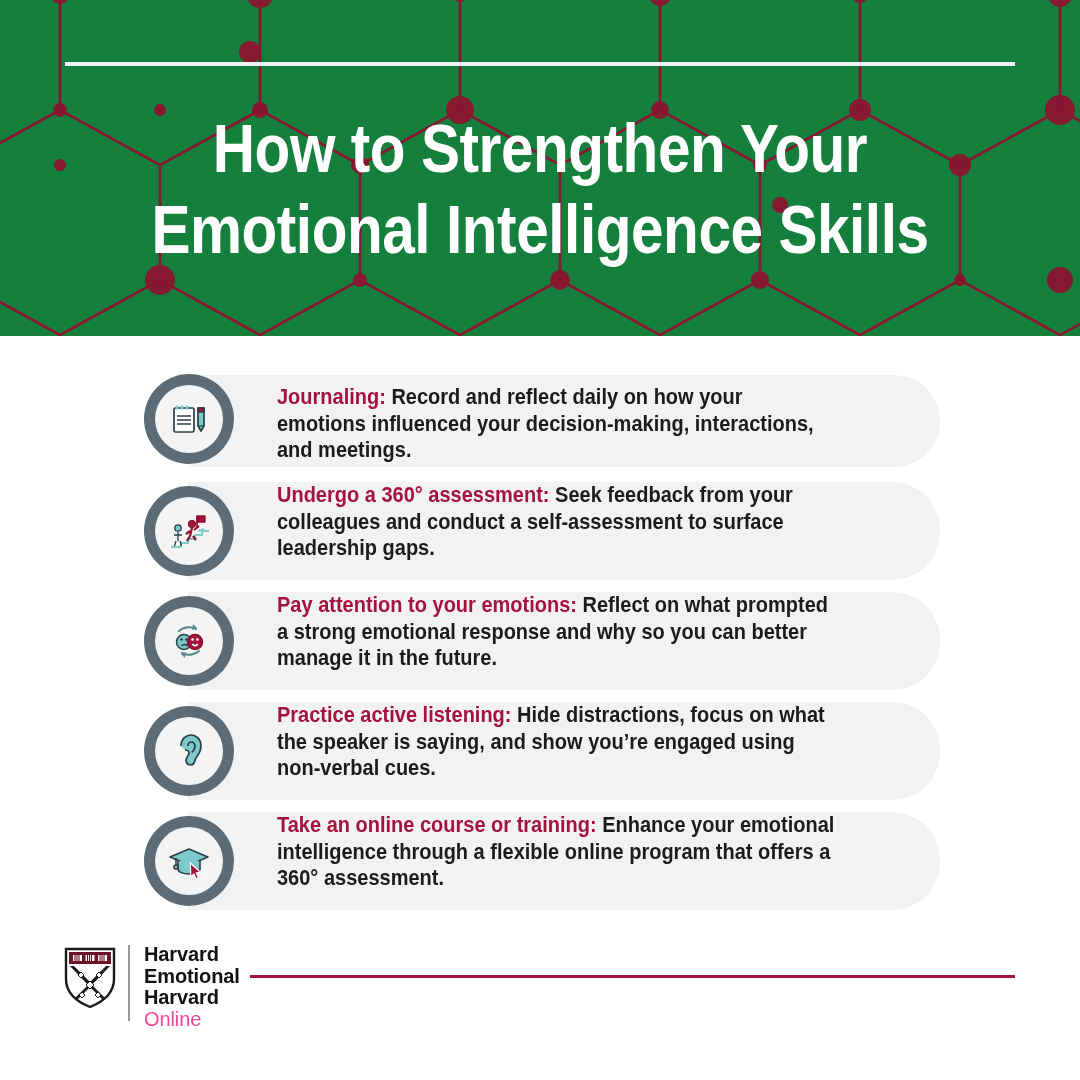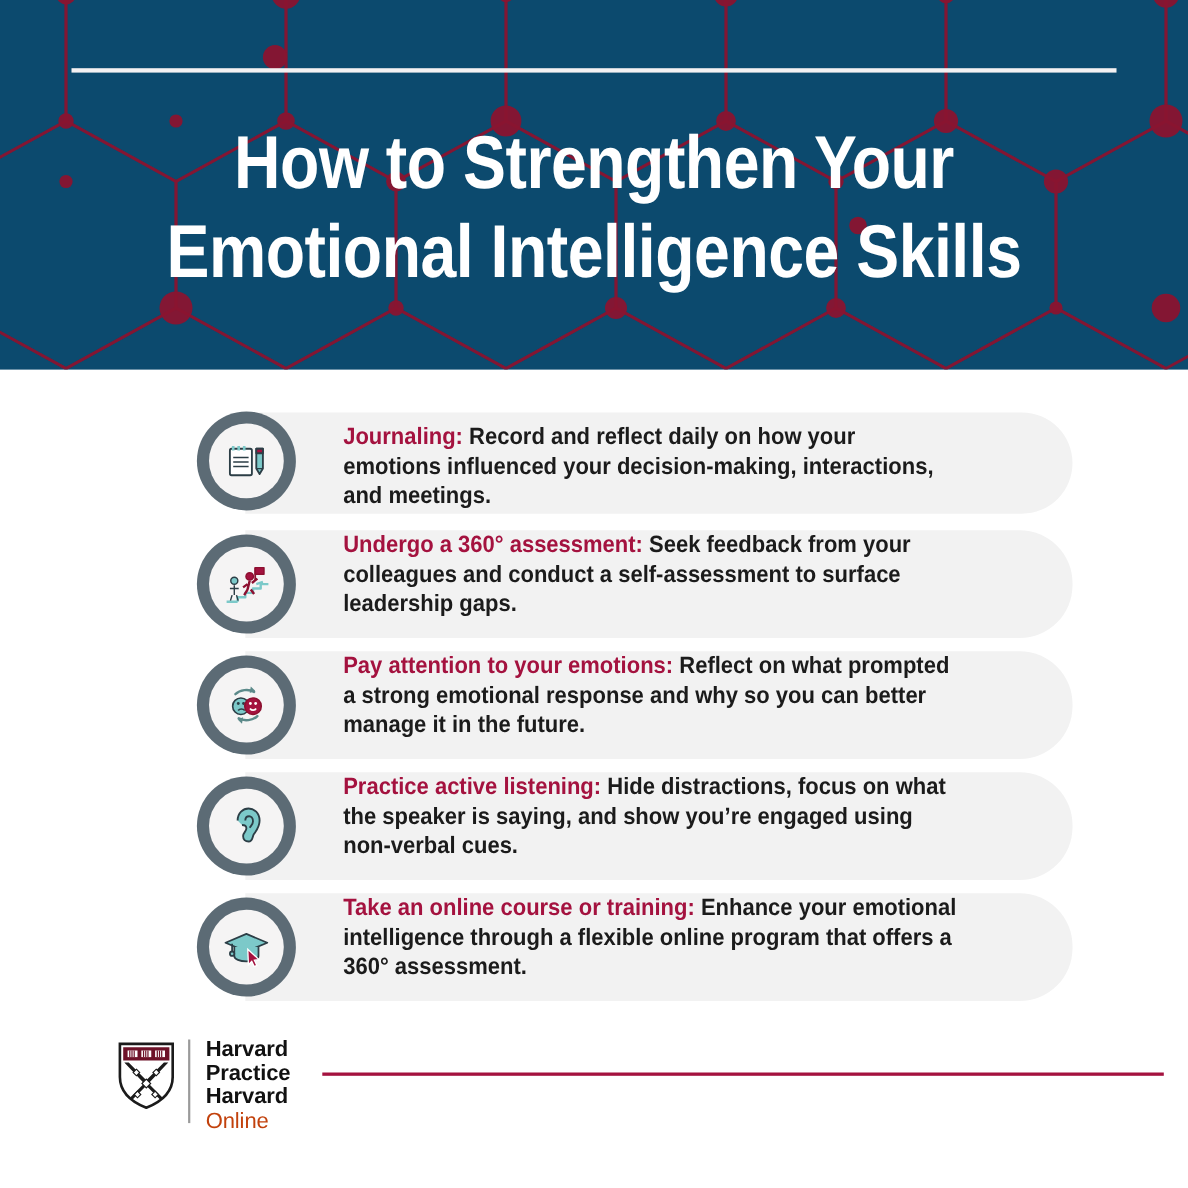--- a/index.html
+++ b/index.html
@@ -7,21 +7,21 @@
   body {
     background:#ffffff;
     font-family:"Liberation Sans", sans-serif;
     overflow:hidden;
     position:relative;
   }
 
   
   .header {
     position:absolute; left:0; top:0; width:1080px; height:336px;
-    background:#0c4a6e;
+    background:#15803d;
     overflow:hidden;
   }
   .header-pattern { position:absolute; left:0; top:0; width:1080px; height:336px; }
   .header-rule {
     position:absolute; left:65px; top:62px; width:950px; height:4px;
     background:#f4f1f2;
   }
   .title-block {
     position:absolute; left:0; top:108px; width:1080px;
     text-align:center;
@@ -32,21 +32,21 @@
     font-weight:bold;
     font-size:68px;
     line-height:81px;
     letter-spacing:-0.5px;
     transform:scaleX(0.86);
     transform-origin:center;
     white-space:nowrap;
   }
 
   
-  .rows { position:absolute; left:0; top:336px; width:1080px;padding-left:35px; }
+  .rows { position:absolute; left:0; top:336px; width:1080px; }
   .row {
     position:relative;
     height:110px;
   }
   .pill {
     position:absolute;
     left:188px;
     width:752px;
     background:#f2f2f2;
     border-radius:0 48px 48px 0;
@@ -77,36 +77,36 @@
     font-weight:bold;
     font-size:21.5px;
     line-height:26.5px;
     color:#1b1b1b;
     transform:scaleX(0.93);
     transform-origin:left center;
   }
   .row-text .lead { color:#a4123f; }
 
   
-  .footer { position:absolute; left:0; top:930px; width:876px; height:150px;margin-left:43px; }
+  .footer { position:absolute; left:0; top:930px; width:876px; height:150px; }
   .logo { position:absolute; left:64px; top:14px; display:flex; align-items:flex-start; }
   .shield { width:52px; height:62px; margin-top:3px; }
   .logo-divider {
     width:2px; height:76px; background:#9a9a9a;
     margin-left:12px; margin-right:14px; margin-top:1px;
   }
   .logo-words {
     font-family:"Liberation Sans", sans-serif;
     font-weight:bold;
     font-size:20px;
     line-height:21.5px;
     color:#111111;
     letter-spacing:-0.1px;
   }
-  .logo-words .online { color:#c2410c; font-weight:normal; }
+  .logo-words .online { color:#ec4899; font-weight:normal; }
   .footer-rule {
     position:absolute; left:250px; top:45px; width:765px; height:3px;
     background:#a4123f;
   }
 </style>
 </head>
 <body>
 
 <div class="header">
 
@@ -308,19 +308,19 @@
       <path d="M10 52 L26 36 L42 52 L38 52 L26 40 L14 52 Z" fill="#1b1b1b"></path>
       <path d="M26 34 l4 4 -4 4 -4 -4 z" fill="#ffffff" stroke="#1b1b1b" stroke-width="1"></path>
       <path d="M17 25 l3 3 -3 3 -3 -3 z" fill="#ffffff" stroke="#1b1b1b" stroke-width="1"></path>
       <path d="M35 25 l3 3 -3 3 -3 -3 z" fill="#ffffff" stroke="#1b1b1b" stroke-width="1"></path>
       <path d="M18 45 l3 3 -3 3 -3 -3 z" fill="#ffffff" stroke="#1b1b1b" stroke-width="1"></path>
       <path d="M34 45 l3 3 -3 3 -3 -3 z" fill="#ffffff" stroke="#1b1b1b" stroke-width="1"></path>
     </svg>
     <div class="logo-divider"></div>
     <div class="logo-words">
       <div>Harvard</div>
-      <div>Practice</div>
+      <div>Emotional</div>
       <div>Harvard</div>
       <div class="online">Online</div>
     </div>
   </div>
   <div class="footer-rule"></div>
 </div>
 
 </body></html>

